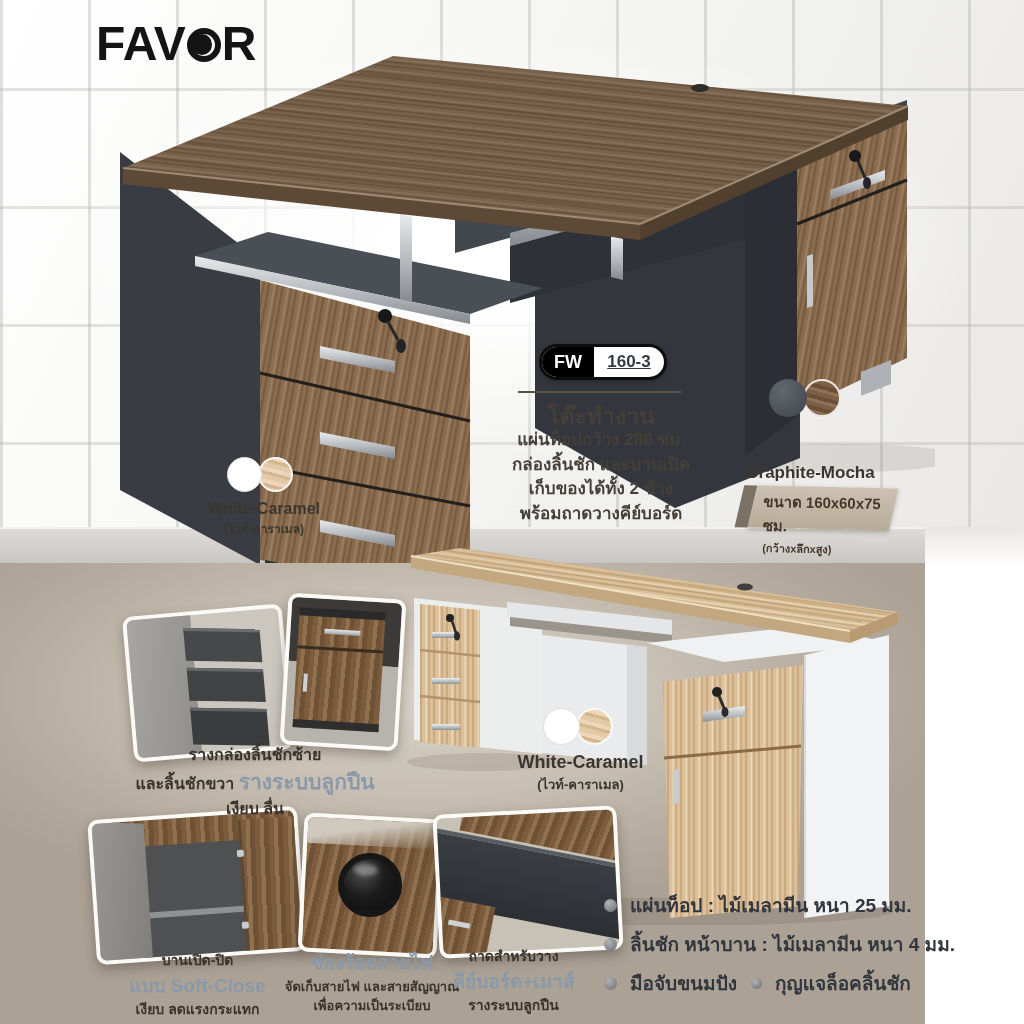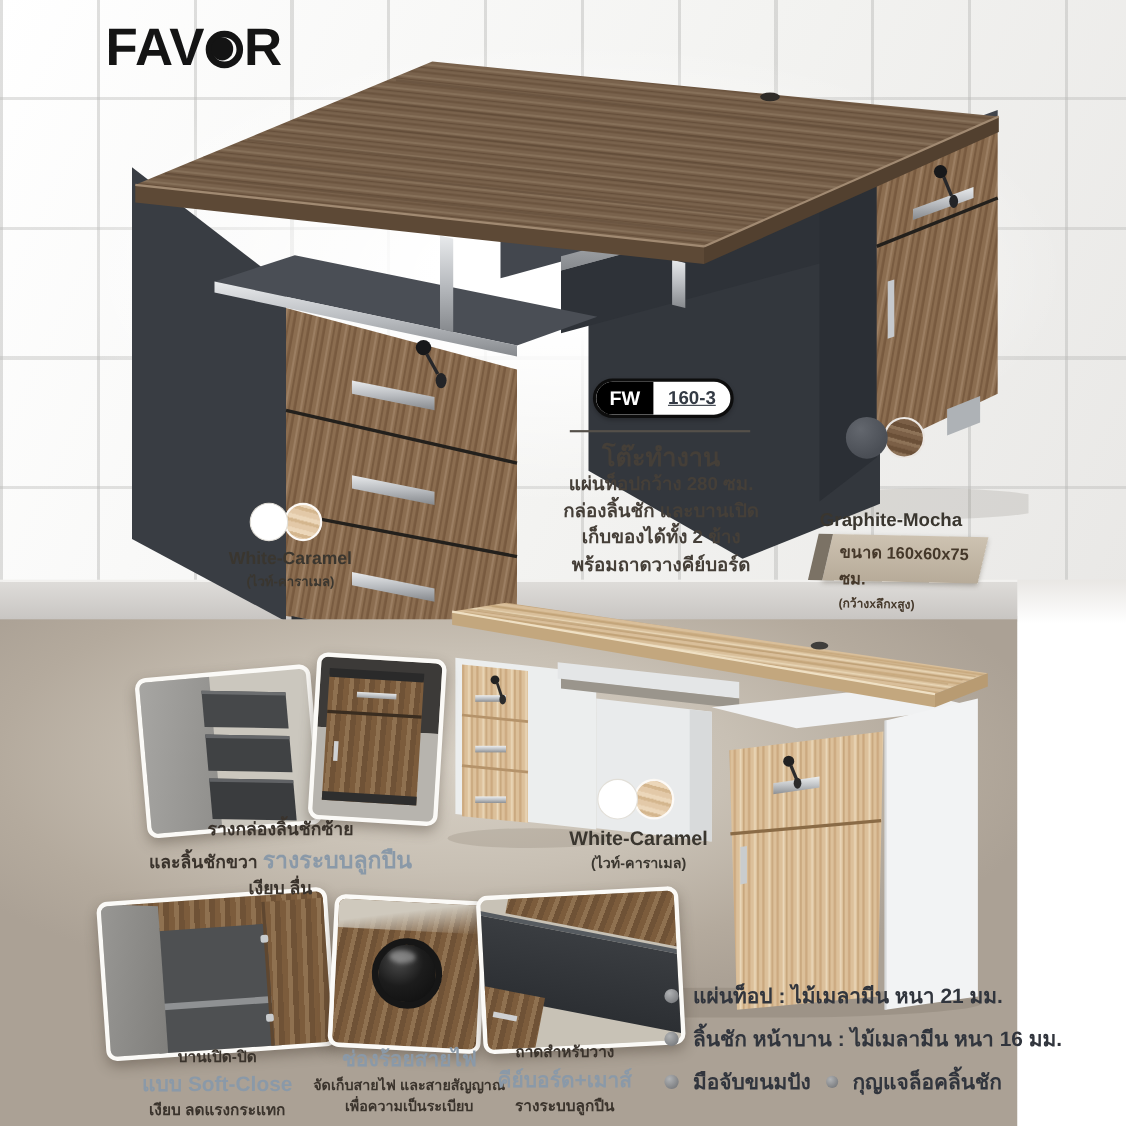--- a/index.html
+++ b/index.html
@@ -372,25 +372,25 @@
 
   <div class="cap" style="left:441px;top:947px;width:145px;z-index:5;">
     <div class="dk2">ถาดสำหรับวาง</div>
     <div class="hl hl-md">คีย์บอร์ด+เมาส์</div>
     <div class="dk2">รางระบบลูกปืน</div>
   </div>
 
   <div class="specs" style="z-index:5;">
     <div class="spec-row">
       <span class="spec-dot"></span>
-      <span class="spec-text">แผ่นท็อป : ไม้เมลามีน หนา 21 มม.</span>
+      <span class="spec-text">แผ่นท็อป : ไม้เมลามีน หนา 25 มม.</span>
     </div>
     <div class="spec-row">
       <span class="spec-dot"></span>
-      <span class="spec-text">ลิ้นชัก หน้าบาน : ไม้เมลามีน หนา 16 มม.</span>
+      <span class="spec-text">ลิ้นชัก หน้าบาน : ไม้เมลามีน หนา 4 มม.</span>
     </div>
     <div class="spec-row">
       <span class="spec-dot"></span>
       <span class="spec-text">มือจับขนมปัง</span>
       <span class="spec-dot mid" style="width:11px;height:11px;flex-basis:11px;"></span>
       <span class="spec-text">กุญแจล็อคลิ้นชัก</span>
     </div>
   </div>
 
 </div>

